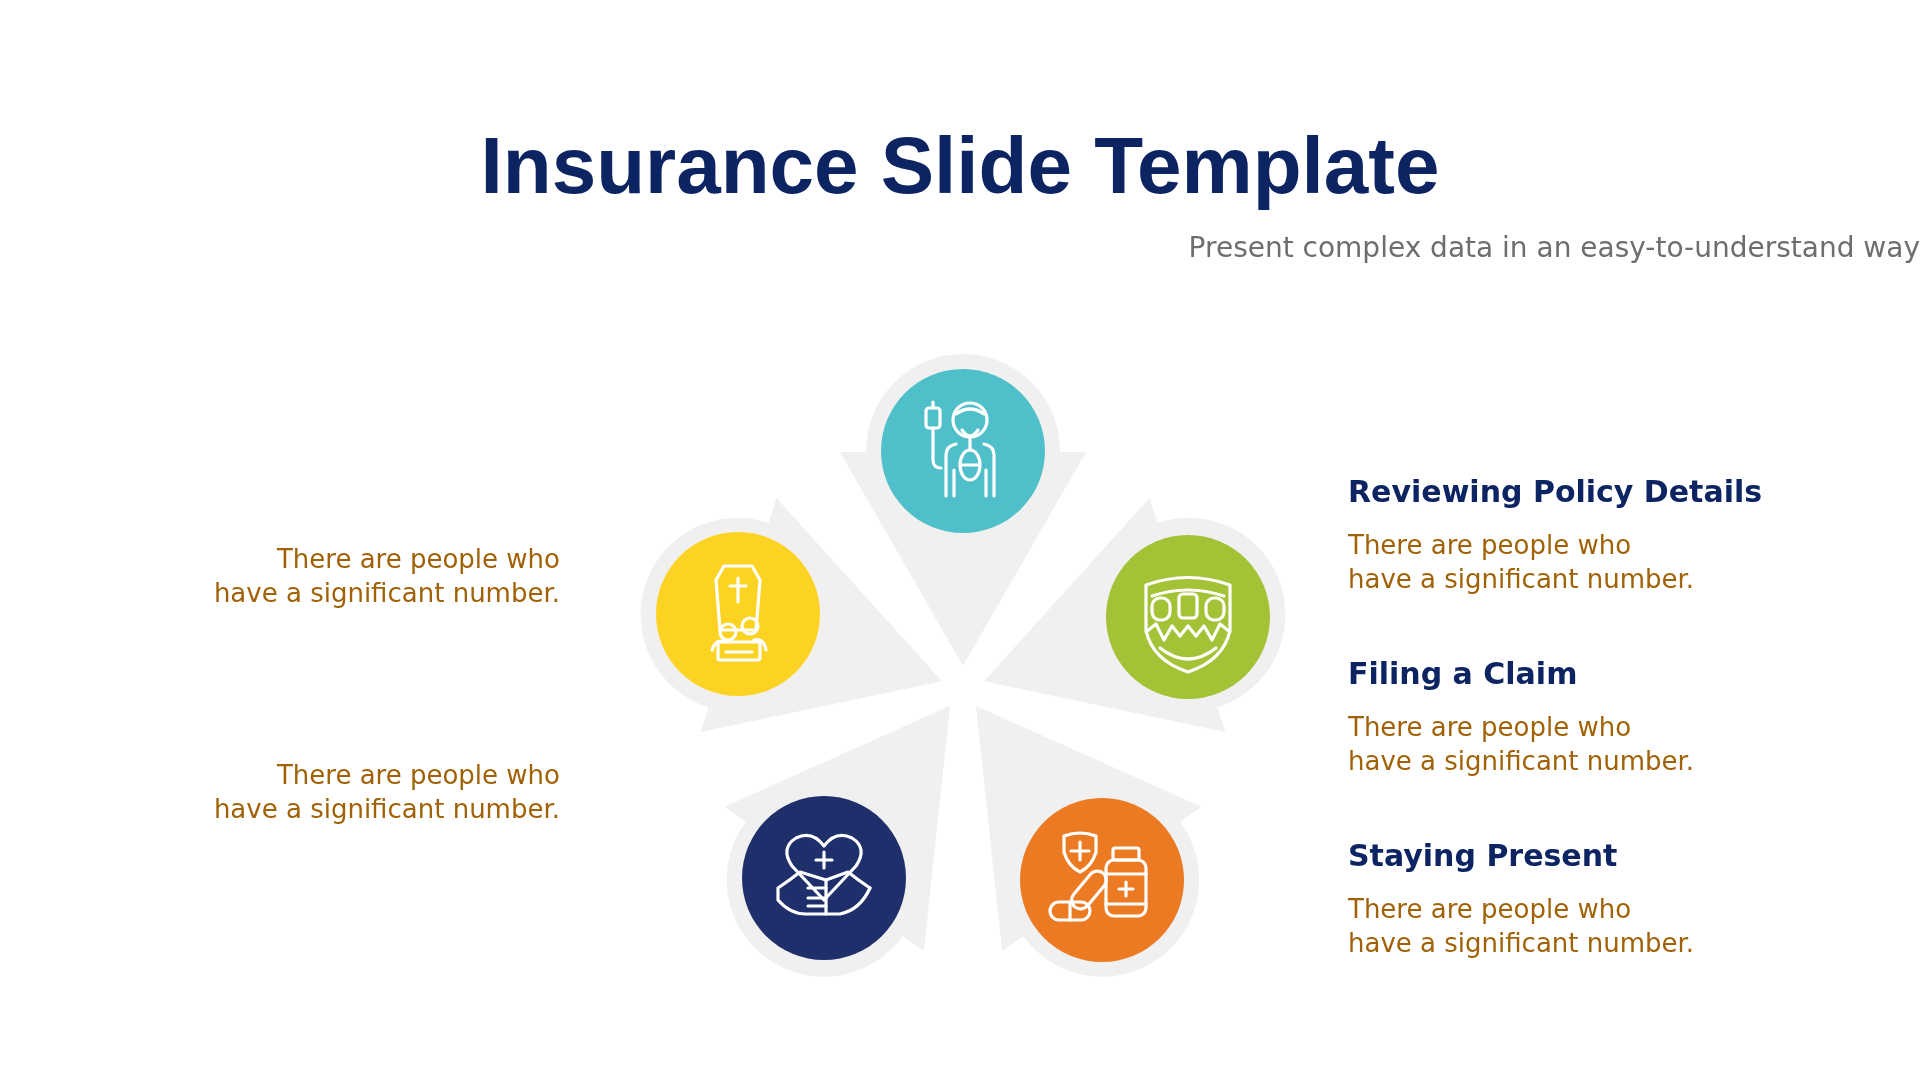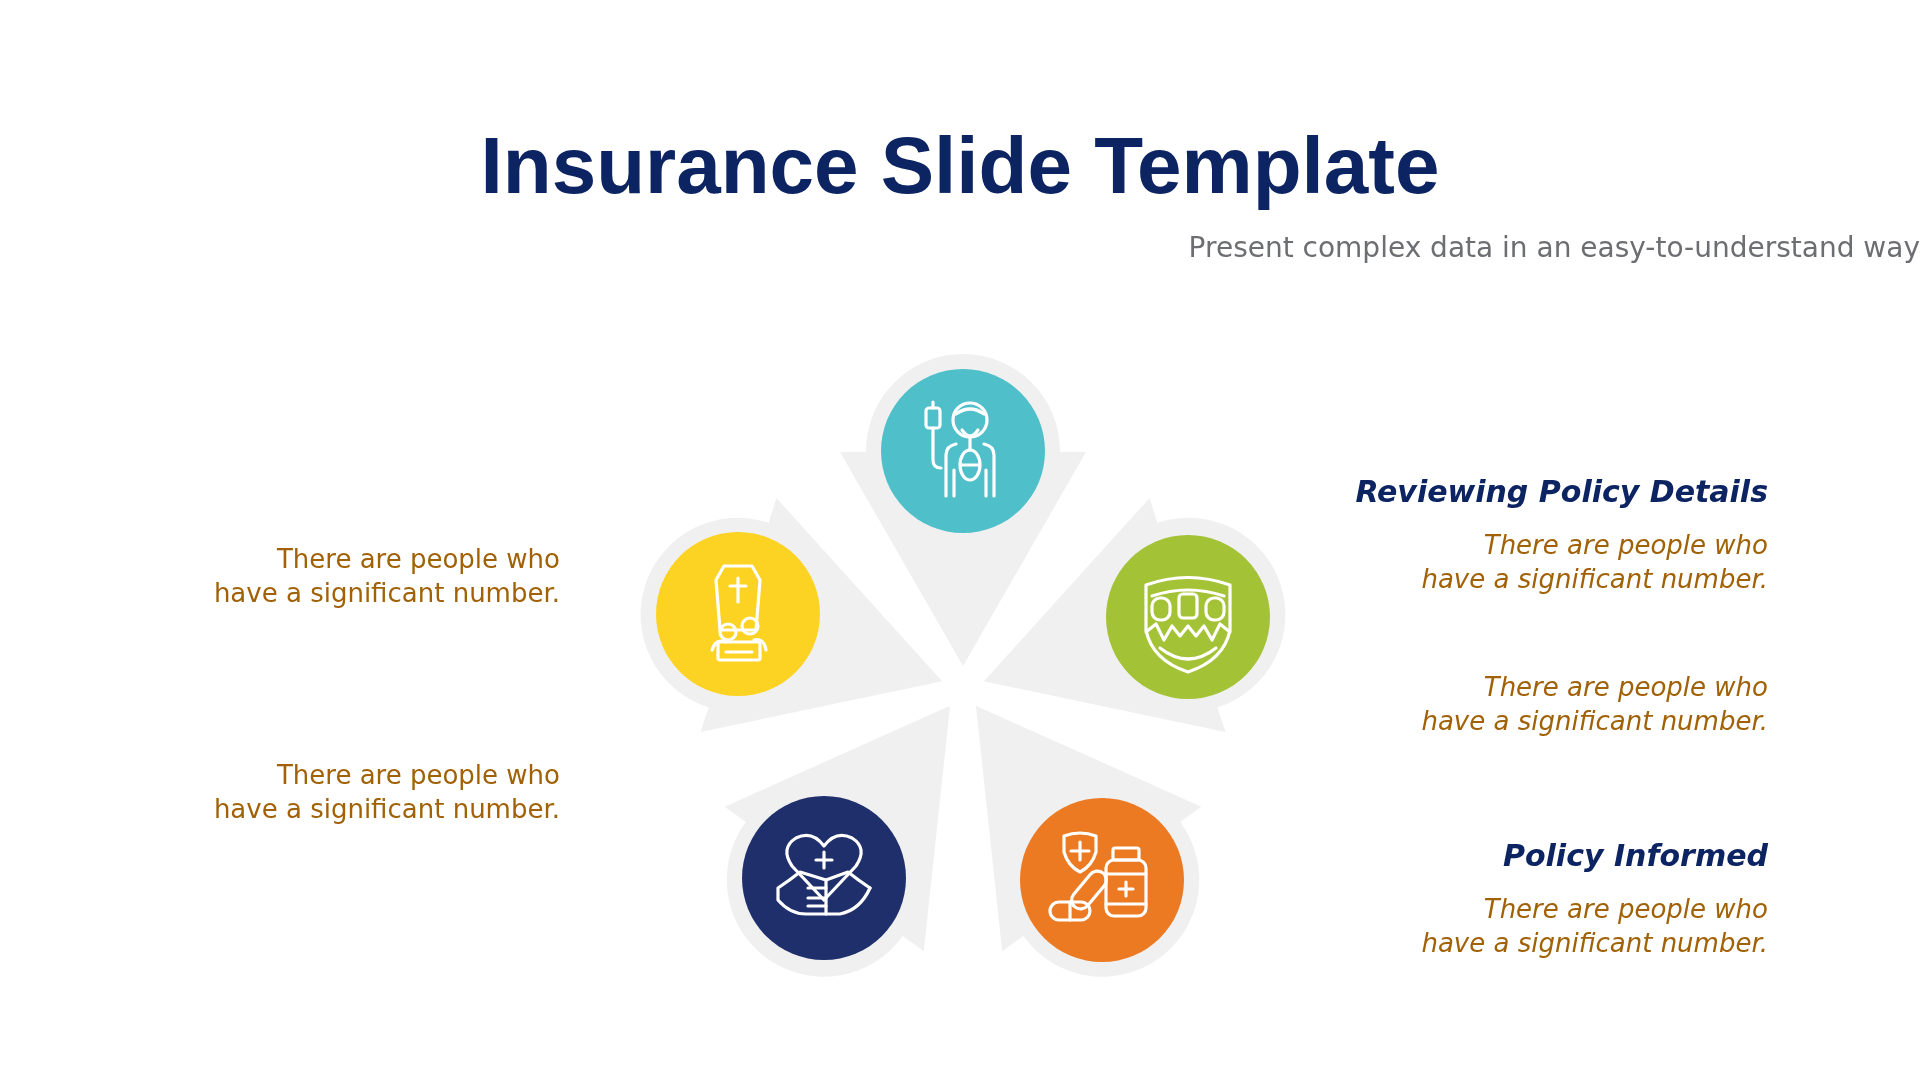--- a/index.html
+++ b/index.html
@@ -7,21 +7,21 @@
            font-family: "Liberation Sans", "DejaVu Sans", sans-serif; }
     .title { position: absolute; left: 0; top: 118px; width: 1920px; text-align: center;
              font-size: 80px; font-weight: 700; color: #0d2463; letter-spacing: 0px;
              font-family: Liberation Sans, sans-serif; line-height: 96px; }
     .subtitle { position: absolute; left: 0; top: 228px; width: 1920px; text-align: right;
                 font-size: 28px; color: #6d6e71; line-height: 40px;
                 font-family: "DejaVu Sans", sans-serif; }
     .diagram { position: absolute; left: 0; top: 0; width: 1920px; height: 1080px; }
     .block { position: absolute; width: 420px; }
     .block.left { text-align: right; }
-    .block.right { text-align: right; font-style: italic; }
+    .block.right { text-align: left; }
     .block .heading { font-size: 30px; font-weight: 700; color: #0d2463; line-height: 40px;
                       font-family: "DejaVu Sans", sans-serif; white-space: nowrap; }
     .block .body { font-size: 26px; color: #a16207; line-height: 34px; margin-top: 16px;
                    font-family: "DejaVu Sans", sans-serif; }
     .block .body span { display: block; white-space: nowrap; }
   </style>
 </head>
 <body>
 
 <div class="title">Insurance Slide Template</div>
@@ -140,25 +140,26 @@
 
 <div class="block right" style="left: 1348px; top: 472px;">
   <div class="heading">Reviewing Policy Details</div>
   <div class="body">
     <span>There are people who</span>
     <span>have a significant number.</span>
   </div>
 </div>
 
 <div class="block right" style="left: 1348px; top: 654px;">
+  <div class="heading">Filing a Claim</div>
   <div class="body">
     <span>There are people who</span>
     <span>have a significant number.</span>
   </div>
 </div>
 
 <div class="block right" style="left: 1348px; top: 836px;">
-  <div class="heading">Policy Informed</div>
+  <div class="heading">Staying Present</div>
   <div class="body">
     <span>There are people who</span>
     <span>have a significant number.</span>
   </div>
 </div>
 
 </body></html>

